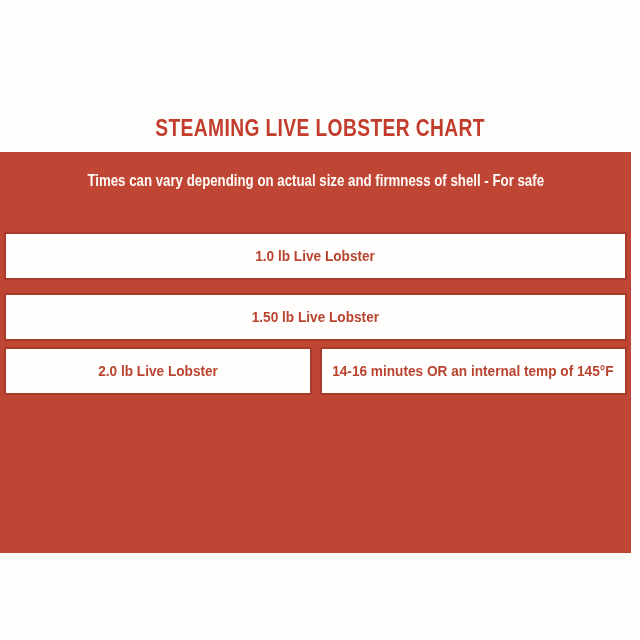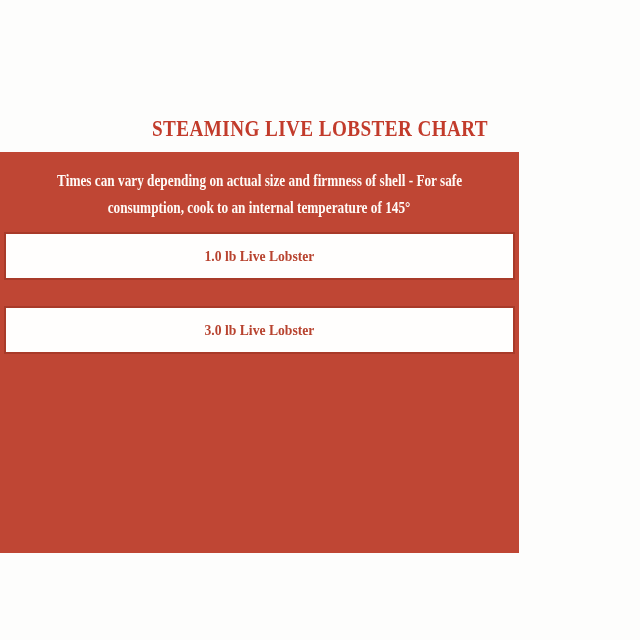--- a/index.html
+++ b/index.html
@@ -3,39 +3,39 @@
 <meta charset="utf-8">
 <style>
   html, body { margin: 0; padding: 0; }
   body {
     width: 640px; height: 640px;
     background: #FDFDFC;
     font-family: "Liberation Sans", sans-serif;
     position: relative;
     overflow: hidden;
   }
-  .canvas { position: absolute; inset: 0; width: 640px; height: 640px; font-family: Liberation Serif, serif; }
+  .canvas { position: absolute; inset: 0; width: 640px; height: 640px; }
 
   .title {
     position: absolute;
     top: 112px; left: 0; right: 0;
     height: 32px; line-height: 32px;
     text-align: center;
     font-size: 24px;
     font-weight: bold;
     color: #C23B2B;
     letter-spacing: 0.5px;
     white-space: nowrap;
   }
   .title .cx { display: inline-block; transform: scaleX(0.80); transform-origin: 50% 50%; }
 
   .red-block {
     position: absolute;
     top: 152px; left: 0;
-    width: 519px; height: 401px;
+    width: 631px; height: 401px;
     background: #BF4634;
   }
 
   .banner {
     position: absolute;
     top: 15px; left: 0; right: 0;
     text-align: center;
     color: #FFFBF7;
     font-weight: bold;
     font-size: 17px;
@@ -76,42 +76,49 @@
 <div class="canvas">
 
   <div class="title">
     <span class="cx">STEAMING LIVE LOBSTER CHART</span>
   </div>
 
   <div class="red-block">
 
     <div class="banner">
       <div><span class="cx">Times can vary depending on actual size and firmness of shell - For safe</span></div>
-      <div><span class="cx">consumption, cook to an internal temperature of 145°</span></div>
     </div>
 
     <div class="rows">
 
       <div class="row">
         <div class="cell">
             <span class="cx">1.0 lb Live Lobster</span>
           </div>
       </div>
 
       <div class="row">
       </div>
 
       <div class="row">
+        <div class="cell">
+            <span class="cx">1.50 lb Live Lobster</span>
+          </div>
       </div>
 
+      <div class="row">
+        <div class="cell">
+            <span class="cx">2.0 lb Live Lobster</span>
+          </div>
+        <div class="cell">
+            <span class="cx">14-16 minutes OR an internal temp of 145°F</span>
+          </div>
+      </div>
 
       <div class="row">
       </div>
 
       <div class="row">
-        <div class="cell">
-            <span class="cx">3.0 lb Live Lobster</span>
-          </div>
       </div>
 
     </div>
   </div>
 </div>
 
 </body></html>

